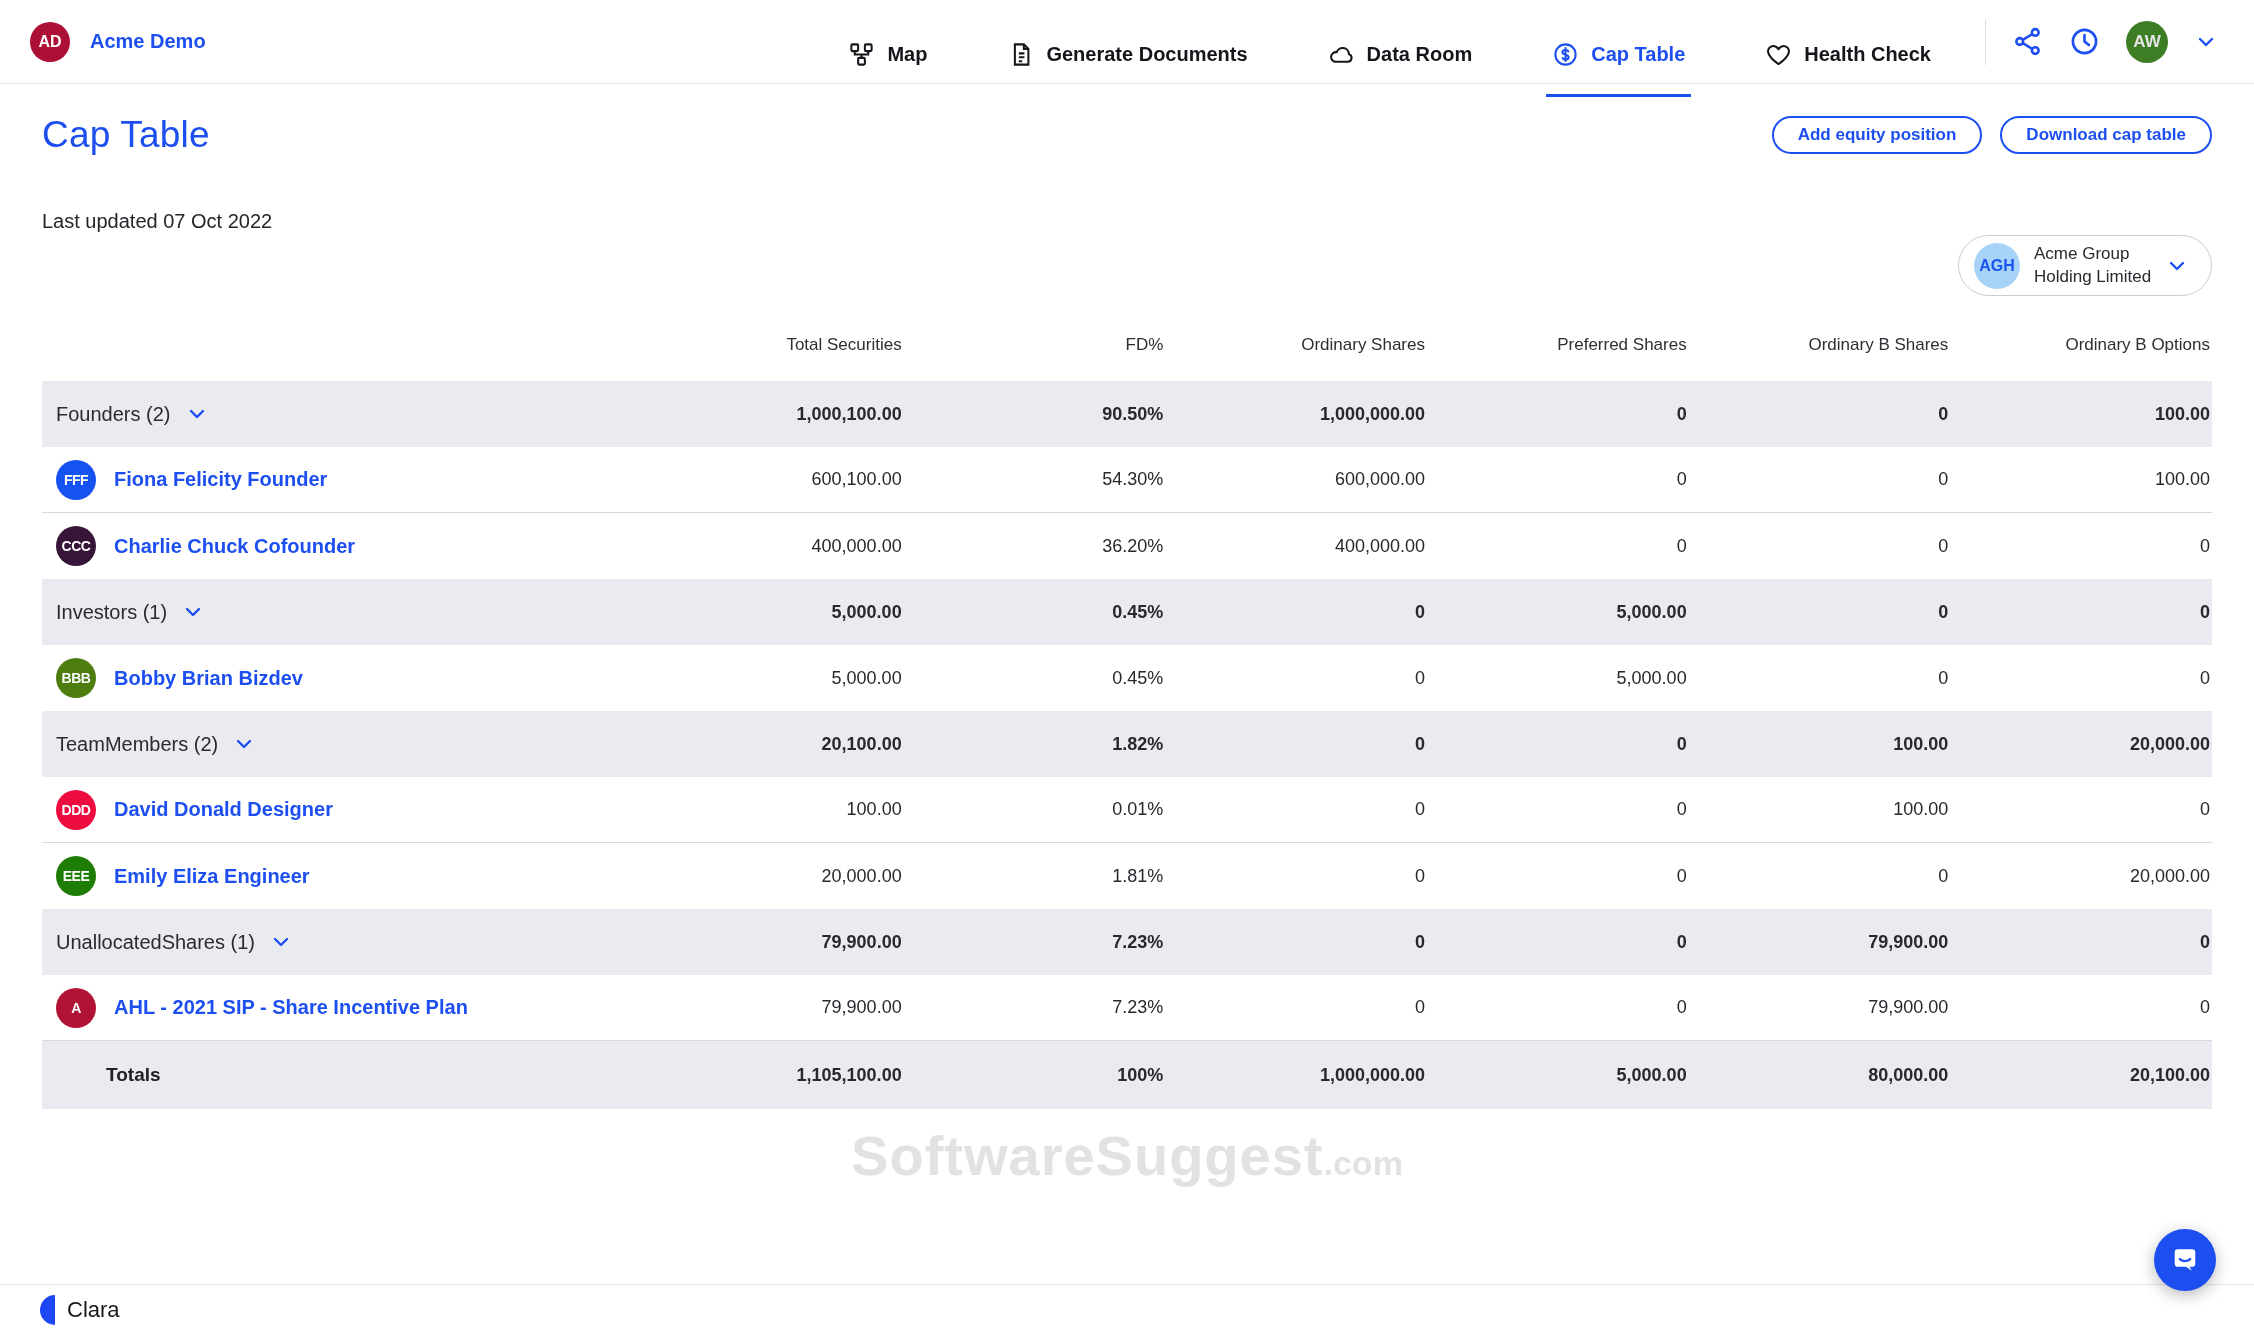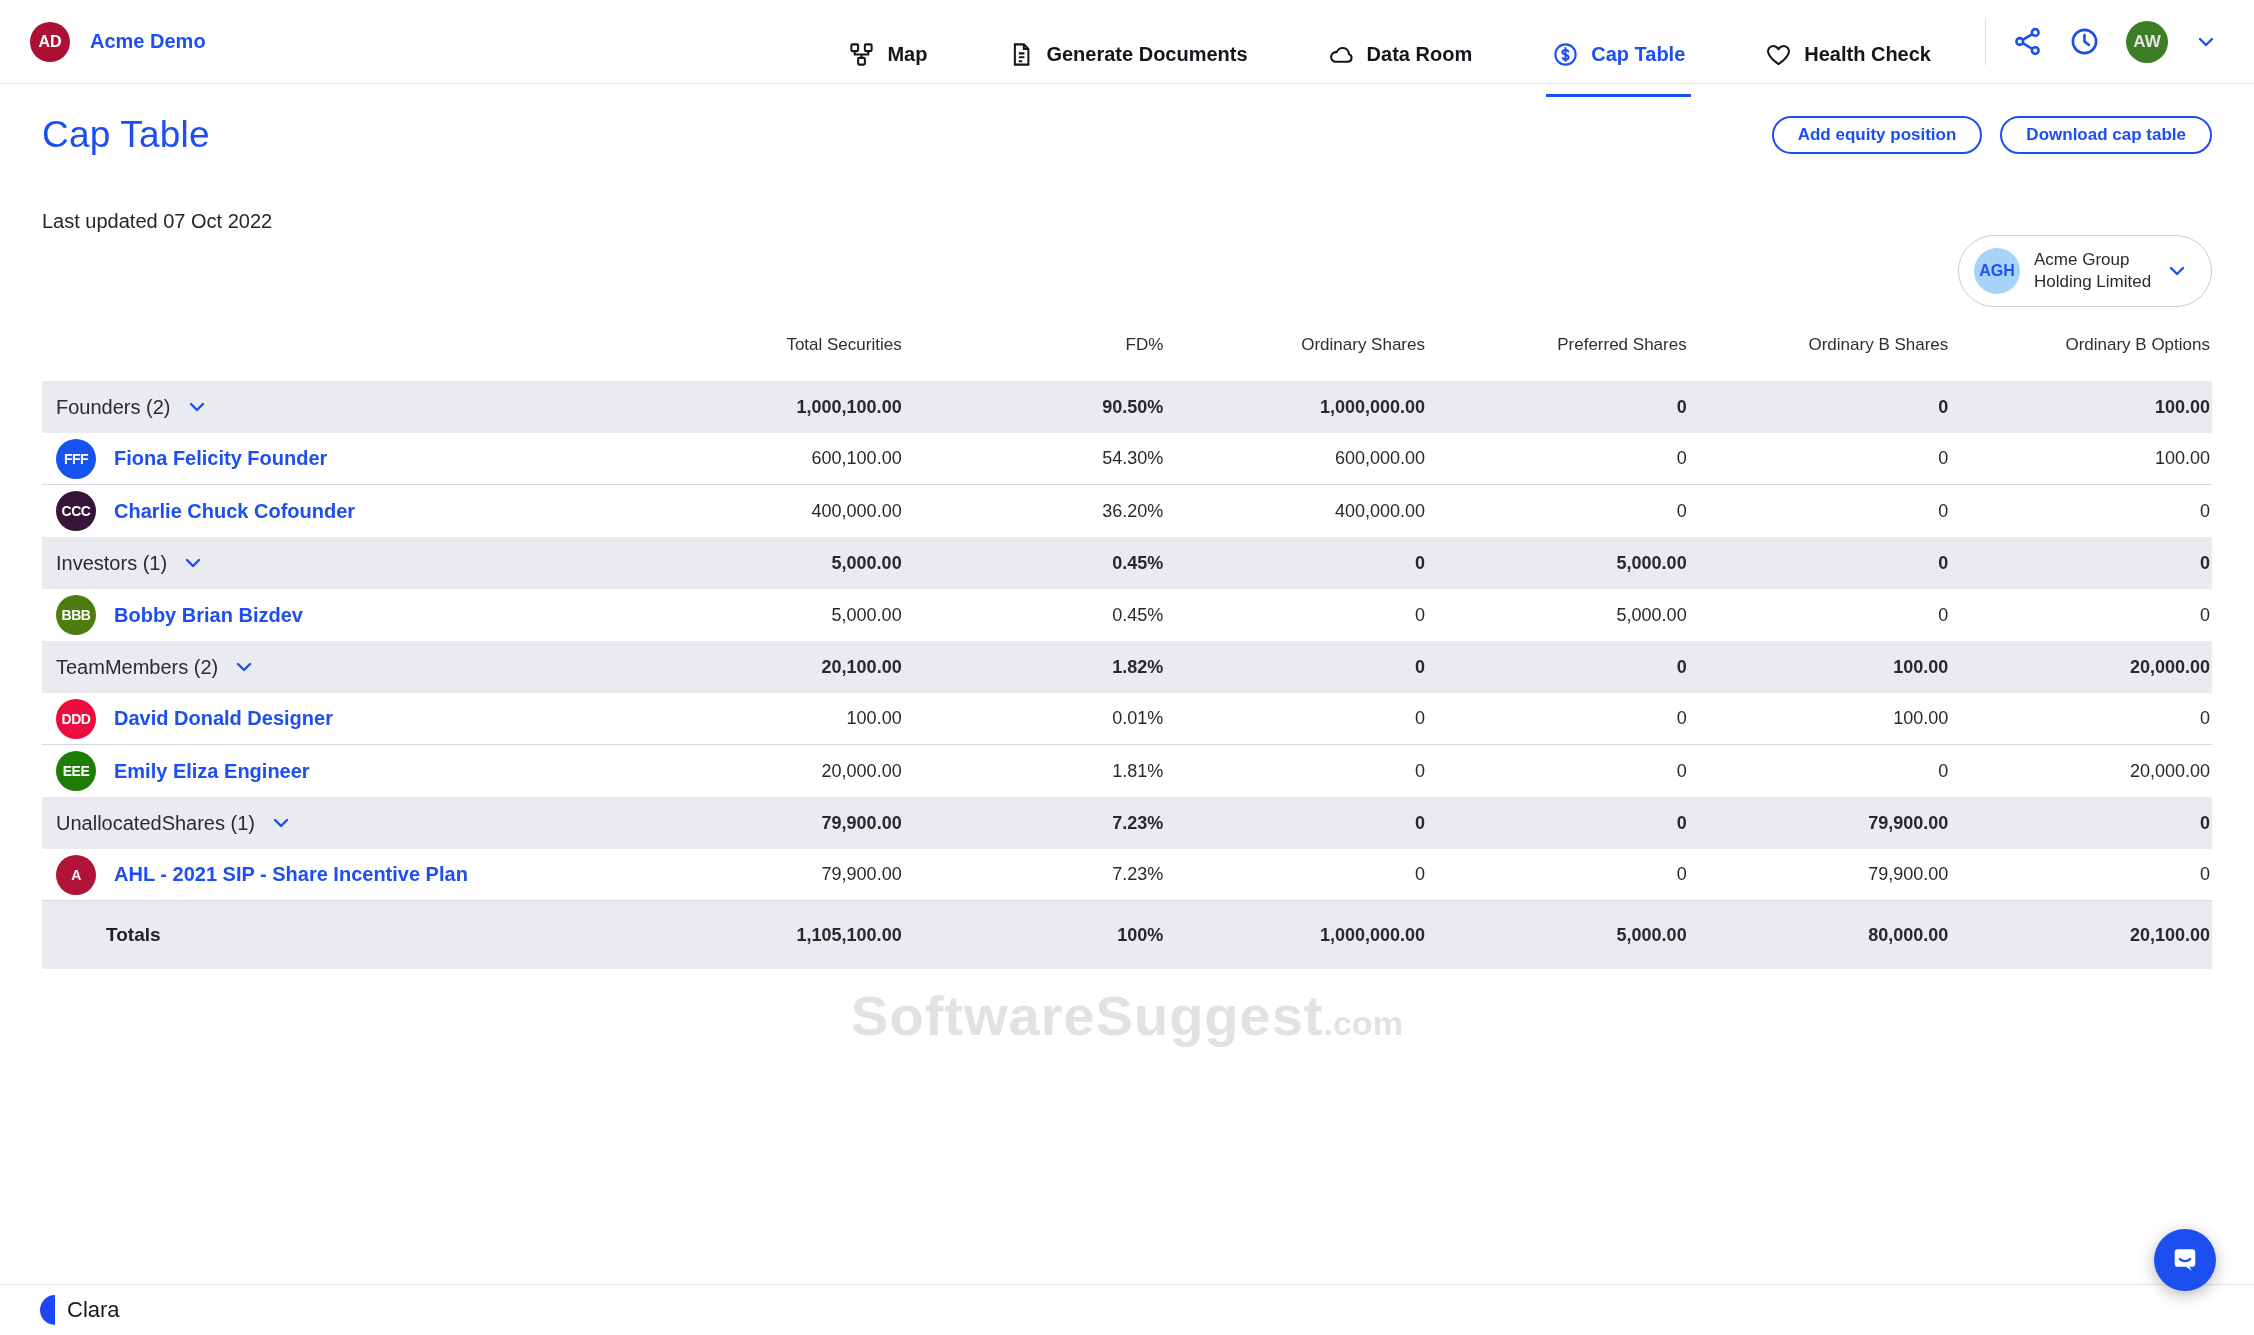--- a/index.html
+++ b/index.html
@@ -40,34 +40,34 @@
   .pill-btn{ height:38px; border:2px solid var(--accent); border-radius:20px; background:#fff;
     color:var(--accent); font-family:inherit; font-size:17px; font-weight:bold; padding:0 24px; cursor:pointer; }
   .updated{ margin-top:54px; font-size:20px; color:#25252b; }
   .tabs-zone{ position:relative; margin-top:46px; }
   .tabs{ display:flex; gap:56px; border-bottom:1px solid #e1e2e6; padding-bottom:24px;
     width:calc(100% - 350px); }
   .tab{ font-size:20px; color:#46464d; cursor:pointer; position:relative; white-space:nowrap; }
   .tab.active{ color:var(--accent); }
   .tab.active::after{ content:""; position:absolute; left:0; right:0; bottom:-25px; height:3px;
     background:var(--accent); }
-  .entity-pill{ position:absolute; right:0; top:-44px; width:254px; height:72px;
+  .entity-pill{ position:absolute; right:0; top:-44px; width:254px; height:61px;
     border:1px solid #c9ccd4; border-radius:40px; background:#fff; display:flex; align-items:center;
     padding:0 22px 0 15px; cursor:pointer; }
   .entity-avatar{ width:46px; height:46px; border-radius:50%; background:#a7d3f8; color:#1b54f0;
     font-weight:bold; font-size:16px; display:flex; align-items:center; justify-content:center; flex:0 0 46px; }
   .entity-name{ font-size:17px; line-height:1.3; color:#2a2a30; margin-left:14px; }
   .entity-chevron{ margin-left:auto; color:var(--accent); display:flex; }
   .entity-chevron svg{ width:24px; height:24px; }
   
   .captable{ margin-top:0; }
   .thead{ display:grid; grid-template-columns:600px repeat(6,1fr); height:102px;
     align-items:end; padding-bottom:26px; font-size:17px; color:#2e2e34; }
   .thead .num{ text-align:right; padding-right:2px; }
-  .row{ display:grid; grid-template-columns:600px repeat(6,1fr); align-items:center; height:52px; }
+  .row{ display:grid; grid-template-columns:600px repeat(6,1fr); align-items:center; height:66px; }
   .row .num{ text-align:right; padding-right:2px; font-size:18px; color:#28282e; }
   .row.group{ background:var(--group-bg); }
   .row.group .num{ font-weight:bold; }
   .row.member.bordered{ border-bottom:1px solid #d9d9dd; }
   .label-cell{ display:flex; align-items:center; padding-left:14px; }
   .g-label{ font-size:20px; color:#2a2a31; }
   .chev{ color:var(--accent); margin-left:14px; display:flex; cursor:pointer; }
   .chev svg{ width:24px; height:24px; }
   .m-avatar{ width:40px; height:40px; border-radius:50%; color:#fff; font-weight:bold;
     font-size:14px; letter-spacing:-0.5px; display:flex; align-items:center; justify-content:center;

